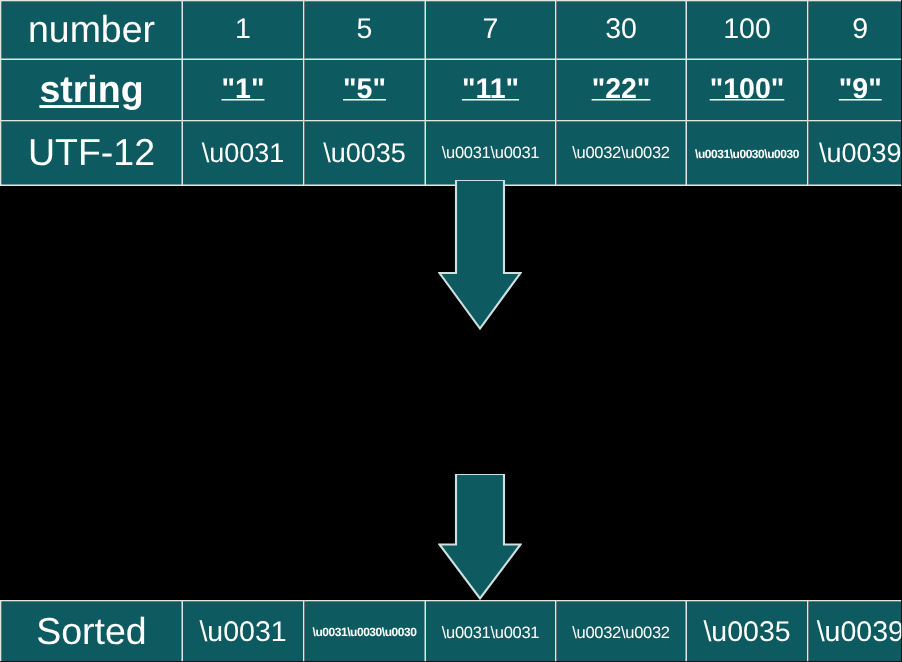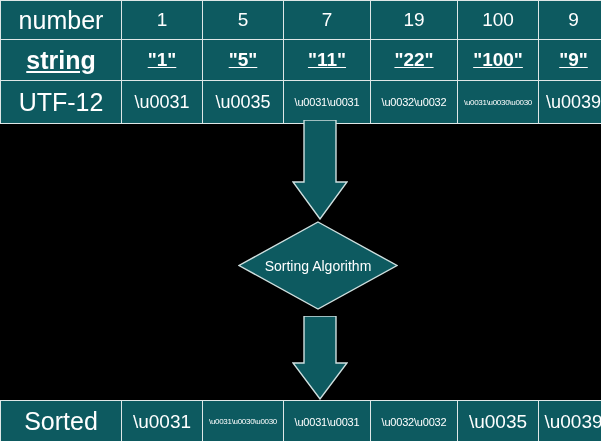--- a/index.html
+++ b/index.html
@@ -42,21 +42,21 @@
   .row-num td  { height: 38px; font-size: 19px; }
   .row-str td  { height: 40px; font-size: 19px; font-weight: bold; text-decoration: underline; }
   .row-utf td  { height: 42px; font-size: 18px; }
   .row-sorted td { height: 41px; font-size: 19px; margin-top: 40px; }
 
   td.label { font-size: 25px; font-weight: normal; }
   .row-str td.label { font-weight: bold; }
 
   
   .u-small  { font-size: 11px !important; font-weight: normal; letter-spacing: -0.2px; }
-  .u-tiny   { font-size: 8px  !important; font-weight: normal; letter-spacing: -0.3px; }
+  .u-tiny   { font-size: 8px  !important; font-weight: bold; letter-spacing: -0.3px; }
 
   
   .arrow {
     position: absolute;
     left: 292px;
     width: 56px;
   }
   #arrow-top    { top: 120px; height: 100px; }
   #arrow-bottom { top: 316px; height: 84px; }
 
@@ -86,21 +86,21 @@
 
 <div id="canvas">
 
   <table class="grid" id="top-table">
     <tbody>
       <tr class="row-num">
         <td class="label" style="width:120px">number</td>
         <td style="width:80px">1</td>
         <td style="width:80px">5</td>
         <td style="width:86px">7</td>
-        <td style="width:86px">19</td>
+        <td style="width:86px">30</td>
         <td style="width:80px">100</td>
         <td style="width:69px">9</td>
       </tr>
       <tr class="row-str">
         <td class="label">string</td>
         <td>"1"</td>
         <td>"5"</td>
         <td>"11"</td>
         <td>"22"</td>
         <td>"100"</td>
@@ -115,26 +115,20 @@
         <td class="u-tiny">\u0031\u0030\u0030</td>
         <td>\u0039</td>
       </tr>
     </tbody>
   </table>
 
   <svg class="arrow" id="arrow-top" viewBox="0 0 56 100" preserveAspectRatio="none">
     <polygon points="12,0 44,0 44,62 55,62 28,99 1,62 12,62" fill="#0d5a60" stroke="#cfe0e0" stroke-width="1.4"></polygon>
   </svg>
 
-  <div id="diamond">
-    <svg width="160" height="89" viewBox="0 0 160 89">
-      <polygon points="80,1 159,44.5 80,88 1,44.5" fill="#0d5a60" stroke="#cfe0e0" stroke-width="1.4"></polygon>
-    </svg>
-    <div class="diamond-label">Sorting Algorithm</div>
-  </div>
 
   <svg class="arrow" id="arrow-bottom" viewBox="0 0 56 84" preserveAspectRatio="none">
     <polygon points="12,0 44,0 44,47 55,47 28,83 1,47 12,47" fill="#0d5a60" stroke="#cfe0e0" stroke-width="1.4"></polygon>
   </svg>
 
   <table class="grid" id="bottom-table">
     <tbody>
       <tr class="row-sorted">
         <td class="label" style="width:120px">Sorted</td>
         <td style="width:80px">\u0031</td>

